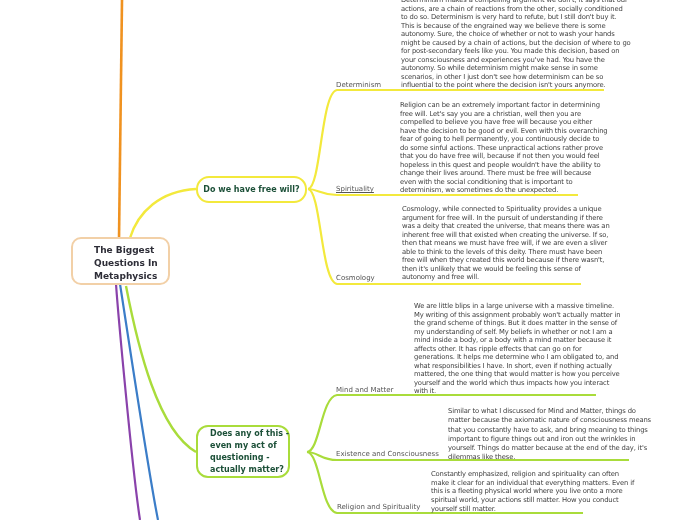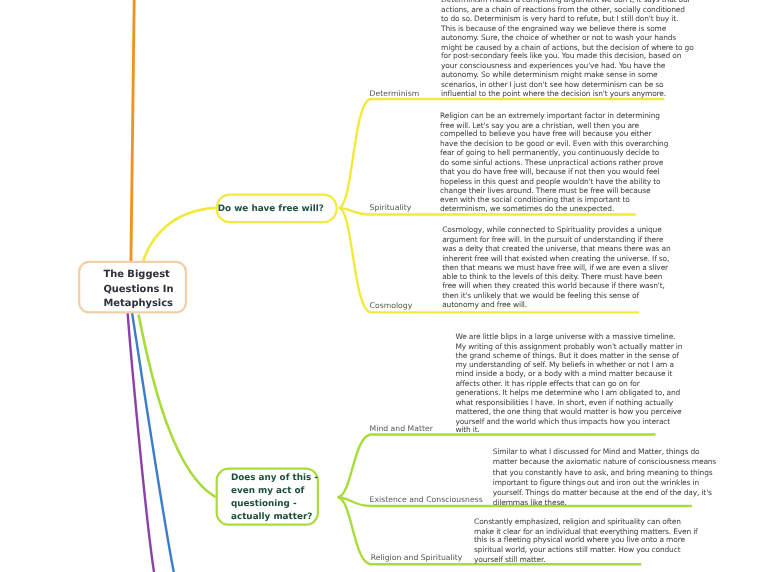--- a/index.html
+++ b/index.html
@@ -28,20 +28,21 @@
     padding-left: 21px;
     justify-content: flex-end;
   }
   .node-root .nline {
     font-size: 9px; font-weight: bold; line-height: 13px;
     color: #2e2e38; white-space: nowrap;
   }
   .node-branch1 {
     left: 196px; top: 176px; width: 111px; height: 27px;
     border: 2px solid #f3e93c; border-radius: 13px;
+    align-items: center;
   }
   .node-branch1 .blabel {
     font-size: 8px; font-weight: bold; color: #1c5038; white-space: nowrap;
   }
   .node-branch2 {
     left: 196px; top: 425px; width: 94px; height: 53px;
     border: 2px solid #a9dc3b; border-radius: 12px;
     padding-left: 12px;
   }
   .node-branch2 .nline {
@@ -109,21 +110,21 @@
       <div class="tline">This is because of the engrained way we believe there is some</div>
       <div class="tline">autonomy. Sure, the choice of whether or not to wash your hands</div>
       <div class="tline">might be caused by a chain of actions, but the decision of where to go</div>
       <div class="tline">for post-secondary feels like you. You made this decision, based on</div>
       <div class="tline">your consciousness and experiences you've had. You have the</div>
       <div class="tline">autonomy. So while determinism might make sense in some</div>
       <div class="tline">scenarios, in other I just don't see how determinism can be so</div>
       <div class="tline">influential to the point where the decision isn't yours anymore.</div>
     </div>
 
-  <div class="topic-label" style="left:336px; top:185px;">Spirituality</div>
+  <div class="topic-label" style="left:336px; top:185px;text-decoration:underline;">Spirituality</div>
   <div class="note" style="left:400px; top:101px;">
       <div class="tline">Religion can be an extremely important factor in determining</div>
       <div class="tline">free will. Let's say you are a christian, well then you are</div>
       <div class="tline">compelled to believe you have free will because you either</div>
       <div class="tline">have the decision to be good or evil. Even with this overarching</div>
       <div class="tline">fear of going to hell permanently, you continuously decide to</div>
       <div class="tline">do some sinful actions. These unpractical actions rather prove</div>
       <div class="tline">that you do have free will, because if not then you would feel</div>
       <div class="tline">hopeless in this quest and people wouldn't have the ability to</div>
       <div class="tline">change their lives around. There must be free will because</div>

